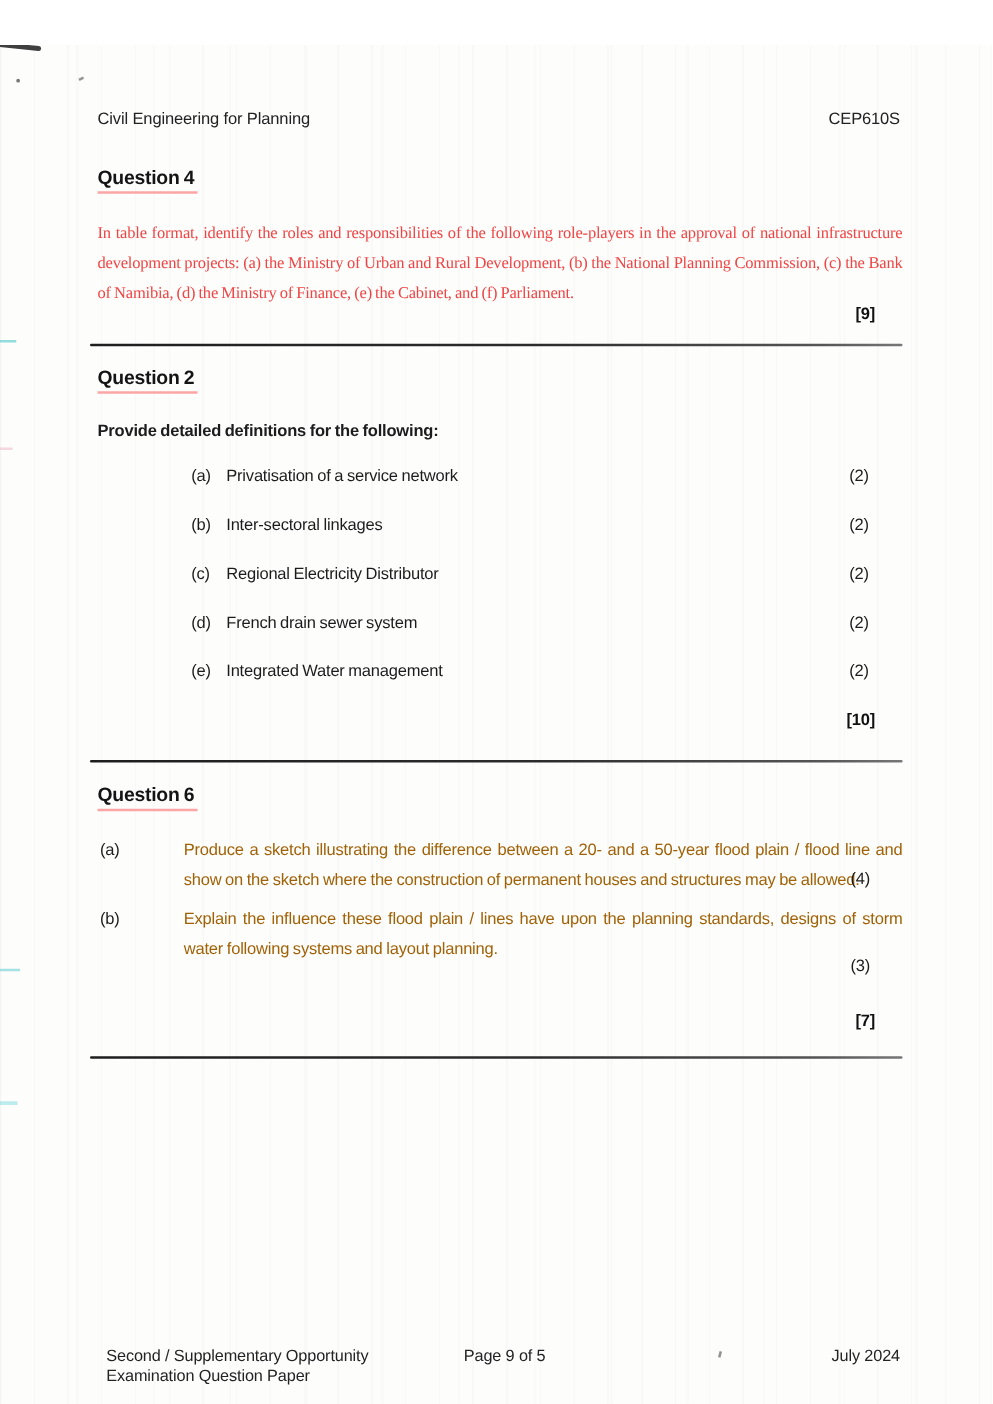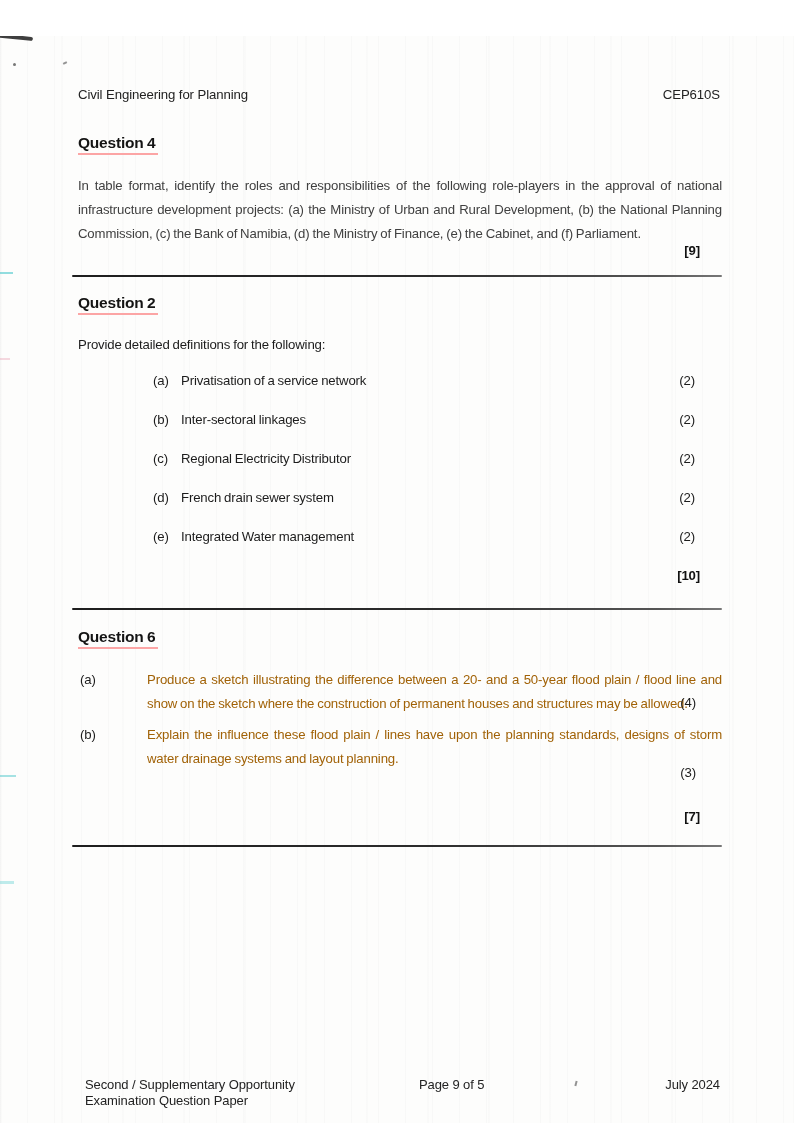--- a/index.html
+++ b/index.html
@@ -33,22 +33,22 @@
     font-size:13.2px; line-height:24px; letter-spacing:-0.15px; word-spacing:-0.6px;
   }
 
   .q-title-row { line-height:18px; }
   .q-title {
     display:inline-block; font-weight:bold; font-size:15.5px;
     color:#141414; border-bottom:2px solid #fca5a5; padding:0 2px 1px 0;
     margin-left:6px; letter-spacing:-0.2px;
   }
 
-  .q-body { margin-top:19px; text-align:justify; color:#404040; padding-left:6px; }
-  .q-intro { margin-top:21px; line-height:18px; padding-left:6px; }
+  .q-body { margin-top:19px; text-align:justify; color:#ef4444; padding-left:6px;font-family:Liberation Serif, serif; }
+  .q-intro { margin-top:21px; line-height:18px; padding-left:6px;font-weight:bold; }
 
   .total-marks {
     margin-top:-6px; text-align:right; padding-right:22px;
     font-weight:bold; line-height:22px; color:#111;
   }
   .total-marks.spaced { margin-top:20px; }
   .total-marks.q6 { margin-top:22px; }
 
   .rule {
     height:2px; margin-top:13px;
@@ -68,21 +68,21 @@
   .part { display:flex; margin-top:19px; }
   .part.b { margin-top:7px; }
   .part-label { flex:0 0 75px; padding-left:8px; line-height:24px; }
   .part-body { flex:1 1 auto; position:relative; }
   .part-text { text-align:justify; color:#a16207; }
   .marks-inline { position:absolute; right:26px; bottom:1px; line-height:24px; }
   .marks-line { margin-top:-9px; text-align:right; padding-right:26px; line-height:22px; }
 
   .page-footer {
     position:absolute; top:1041px; left:85px; width:635px;
-    display:flex; font-size:13px; line-height:16px; color:#232323; letter-spacing:-0.1px;gap:48px;
+    display:flex; font-size:13px; line-height:16px; color:#232323; letter-spacing:-0.1px;
   }
   .footer-left { width:286px; }
   .footer-center { width:172px; }
   .footer-right { flex:1; text-align:right; }
 
   
   .artifact { position:absolute; pointer-events:none; }
   .a-corner { top:-1px; left:-7px; width:40px; height:4px; background:#2a2a2a; transform:rotate(6deg); border-radius:2px; opacity:.9; }
   .a-dot1 { top:27px; left:13px; width:3px; height:3px; background:#555; border-radius:50%; opacity:.8; }
   .a-dot2 { top:26px; left:63px; width:4px; height:2px; background:#666; transform:rotate(-25deg); opacity:.7; }
@@ -184,21 +184,21 @@
         <span class="part-label">(a)</span>
         <div class="part-body">
           <p class="part-text">Produce a sketch illustrating the difference between a 20- and a 50-year flood plain / flood line and show on the sketch where the construction of permanent houses and structures may be allowed.</p>
           <span class="marks-inline">(4)</span>
         </div>
       </div>
 
       <div class="part b">
         <span class="part-label">(b)</span>
         <div class="part-body">
-          <p class="part-text">Explain the influence these flood plain / lines have upon the planning standards, designs of storm water drainage systems and layout planning.</p>
+          <p class="part-text">Explain the influence these flood plain / lines have upon the planning standards, designs of storm water following systems and layout planning.</p>
         </div>
       </div>
       <div class="marks-line">(3)</div>
 
       <div class="total-marks q6">[7]</div>
     </section>
 
     <div class="rule r3"></div>
 
   </main>

